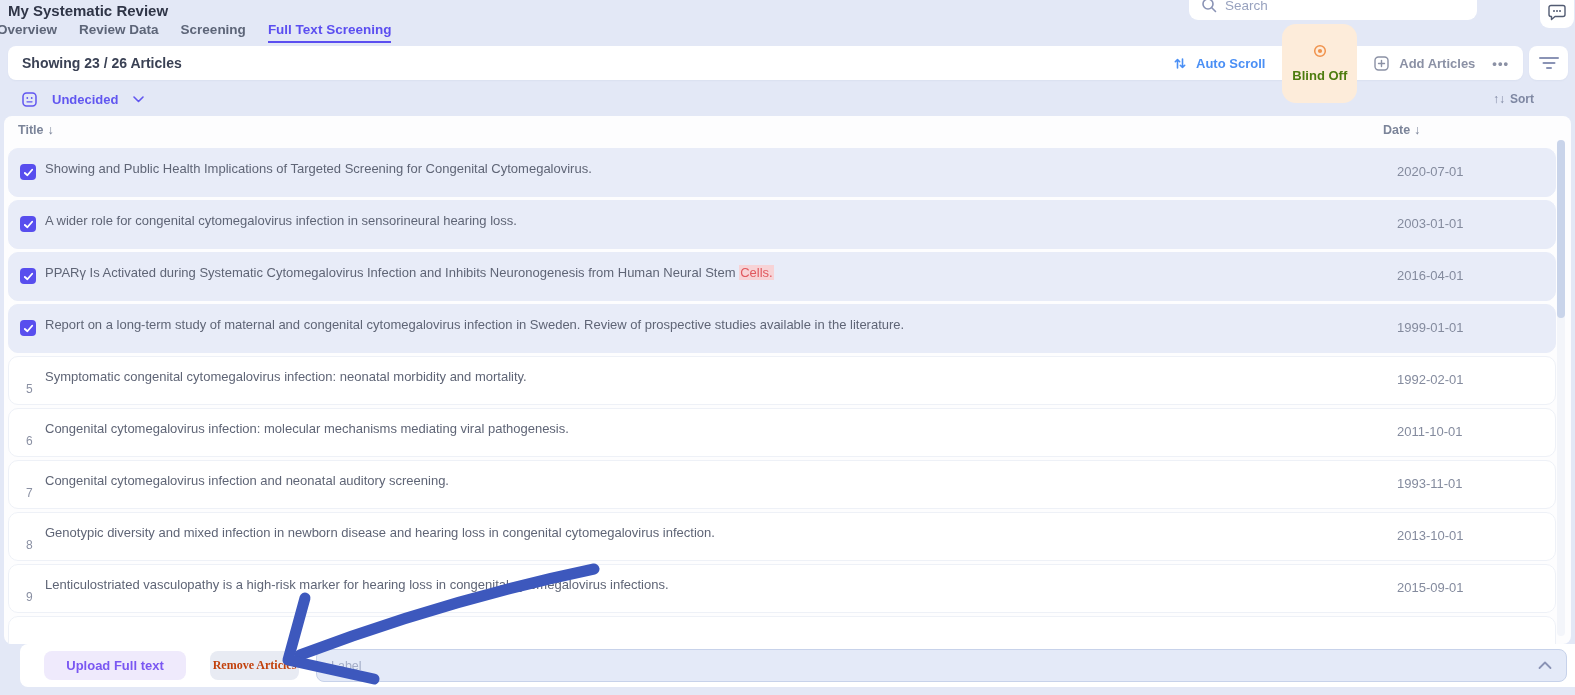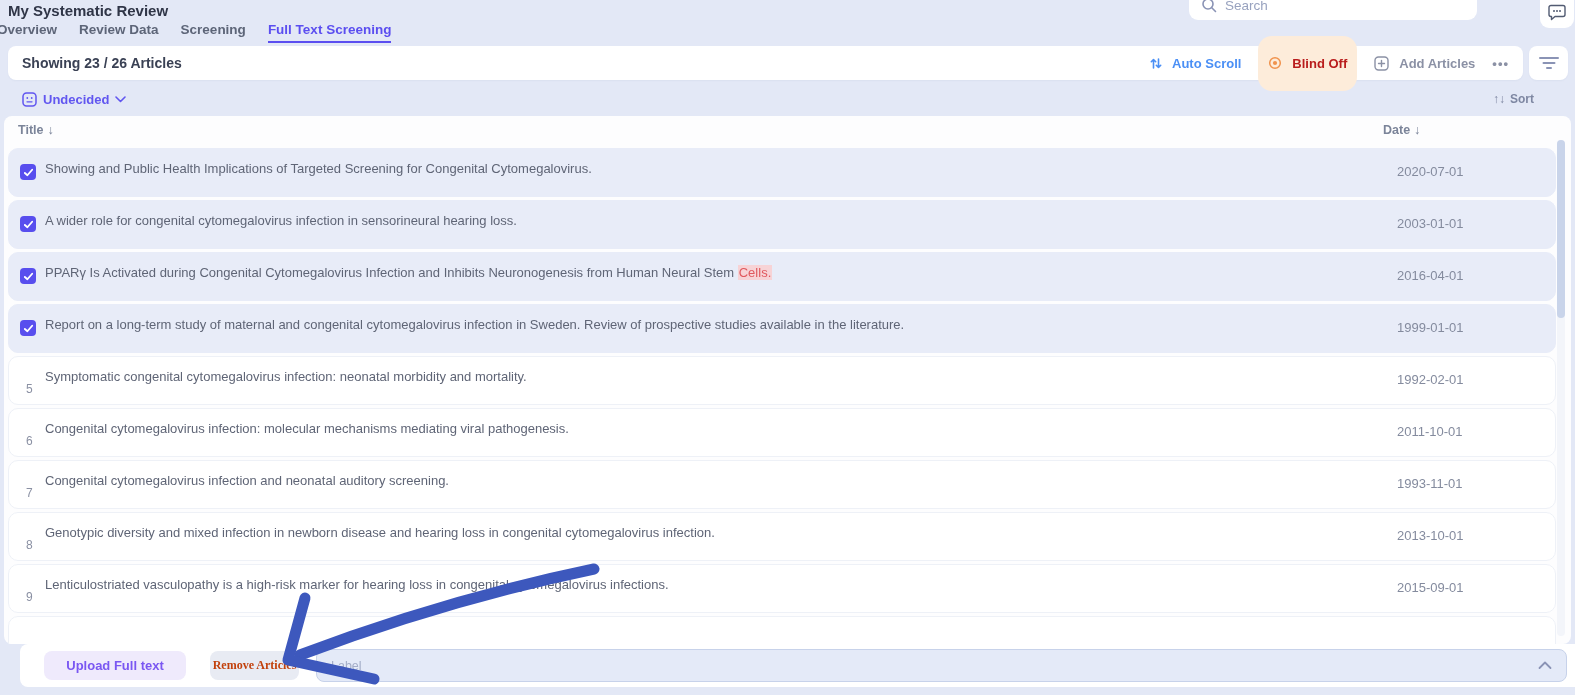--- a/index.html
+++ b/index.html
@@ -21,30 +21,30 @@
   .fb-btn { position: absolute; left: 1540px; top: -10px; width: 34px; height: 38px; background: #fff;
       border-radius: 0 0 9px 9px; display: flex; align-items: flex-end; justify-content: center; padding-bottom: 6px; cursor: pointer; }
 
   
   .toolbar { position: absolute; left: 8px; top: 46px; width: 1515px; height: 34px; background: #fff;
       border-radius: 8px; display: flex; align-items: center; padding: 0 14px; box-shadow: 0 1px 2px rgba(30,40,90,0.04); }
   .showing { font-size: 14px; font-weight: 700; color: #3a4154; }
   .tb-right { margin-left: auto; display: flex; align-items: center; gap: 17px; }
   .tb-item { display: flex; align-items: center; gap: 10px; font-size: 13px; font-weight: 700; cursor: pointer; }
   .auto-scroll { color: #4a8ff5; }
-  .blind-pill { background: #fdecda; color: #b91c1c; padding: 20px 10px; border-radius: 14px; }
+  .blind-pill { background: #fdecda; color: #4d7c0f; padding: 20px 10px; border-radius: 14px; flex-direction: column; }
   .add-articles { color: #8b91a5; }
   .more-dots { color: #8b91a5; font-size: 13px; font-weight: 700; letter-spacing: 1px; cursor: pointer; }
   .filter-btn { position: absolute; left: 1529px; top: 46px; width: 39px; height: 34px; background: #fff;
       border-radius: 8px; display: flex; align-items: center; justify-content: center; cursor: pointer;
       box-shadow: 0 1px 2px rgba(30,40,90,0.04); }
 
   
   .filter-bar { position: absolute; left: 8px; top: 84px; width: 1540px; height: 30px; display: flex; align-items: center; padding: 0 14px; }
-  .status-filter { display: flex; align-items: center; gap: 6px; color: #6156f0; font-size: 13px; font-weight: 700; cursor: pointer; }
+  .status-filter { display: flex; align-items: center; gap: 15px; color: #6156f0; font-size: 13px; font-weight: 700; cursor: pointer; }
   .sort-ctl { margin-left: auto; display: flex; align-items: center; gap: 5px; color: #7e87a2; font-size: 12px; font-weight: 600; cursor: pointer; }
 
   
   .table-card { position: absolute; left: 4px; top: 116px; width: 1567px; height: 528px; background: #fdfdfe;
       border-radius: 8px; overflow: hidden; }
   .thead { position: relative; height: 27px; }
   .th { position: absolute; top: 7px; font-size: 12.5px; font-weight: 700; color: #7b8499; display: flex; gap: 4px; cursor: pointer; }
   .th.title-col { left: 14px; }
   .th.date-col { left: 1379px; }
   .rows { position: absolute; left: 0; top: 32px; right: 0; }
@@ -216,21 +216,21 @@
     <span class="rdate">2003-01-01</span>
   </div>
         <div class="row selected">
     <span class="cbx">
       <svg width="11" height="11" viewBox="0 0 12 12">
               <path d="M2 6.5 L4.8 9 L10 3" fill="none" stroke="#fff" stroke-width="2" stroke-linecap="round" stroke-linejoin="round"></path>
             </svg>
     </span>
 
     <div class="rtitle">
-      <span>PPARγ Is Activated during Congenital Cytomegalovirus Infection and Inhibits Neuronogenesis from Human Neural Stem </span>
+      <span>PPARγ Is Activated during Systematic Cytomegalovirus Infection and Inhibits Neuronogenesis from Human Neural Stem </span>
     <span class="hl">Cells.</span></div>
     <span class="rdate">2016-04-01</span>
   </div>
         <div class="row selected">
     <span class="cbx">
       <svg width="11" height="11" viewBox="0 0 12 12">
               <path d="M2 6.5 L4.8 9 L10 3" fill="none" stroke="#fff" stroke-width="2" stroke-linecap="round" stroke-linejoin="round"></path>
             </svg>
     </span>
 

